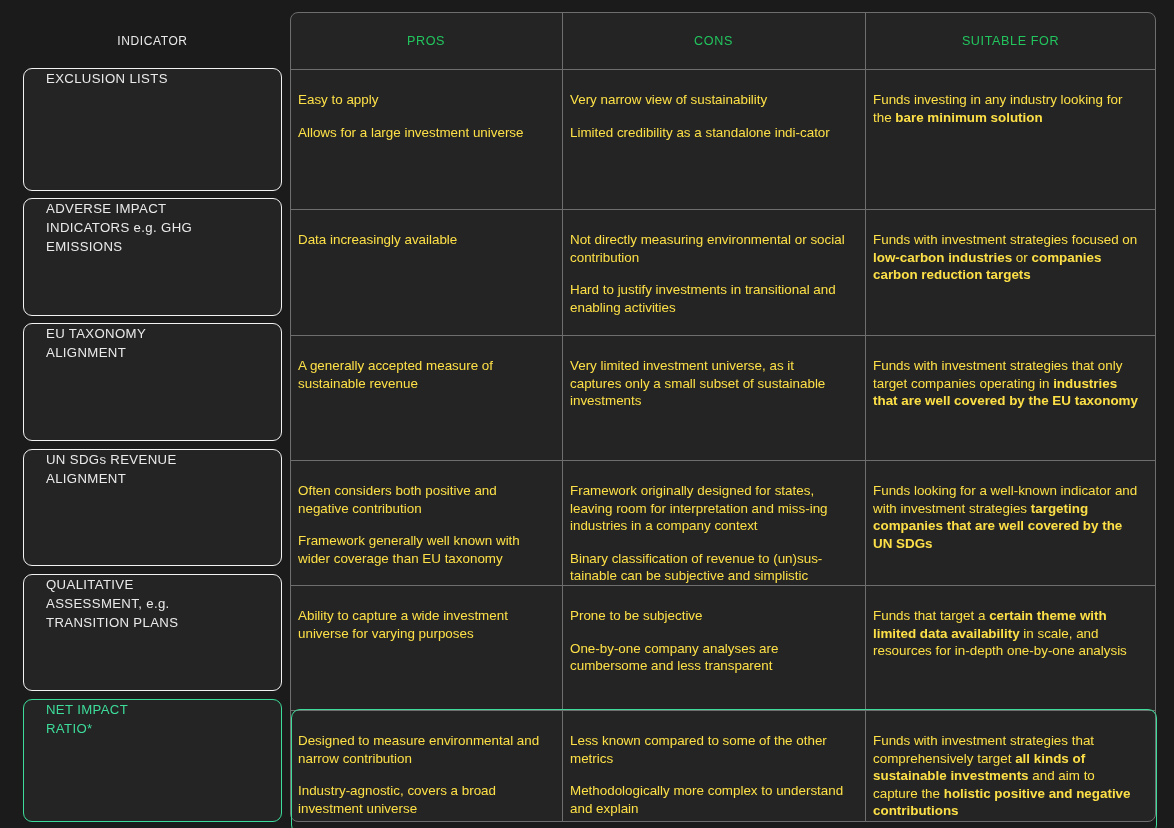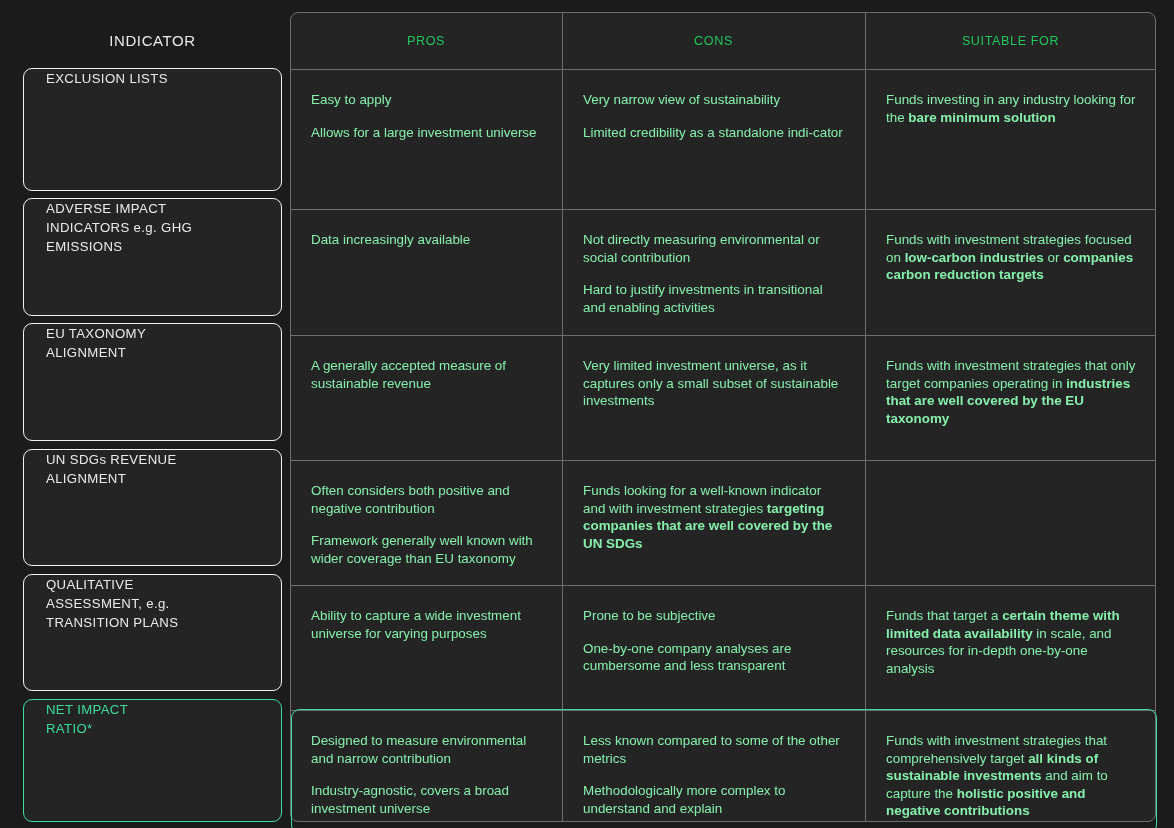--- a/index.html
+++ b/index.html
@@ -88,24 +88,24 @@
   }
   .vline.v1 { left: 272px; }
   .vline.v2 { left: 575px; }
 
   .row {
     position: absolute;
     left: 0; width: 866px;
     display: flex;
   }
   .cell {
-    padding: 22px 18px 10px 21px;
+    padding: 22px 18px 10px 8px;
     font-size: 13.4px;
     line-height: 17.6px;
-    color: #86efac;
+    color: #fde047;
   }
   .cell.c0 { width: 272px; }
   .cell.c1 { width: 303px; }
   .cell.c2 { width: 291px; }
   .cell p { margin: 0 0 15px 0; }
   .cell p:last-child { margin-bottom: 0; }
   .cell b { font-weight: bold; }
 
   
   .hl-frame {
@@ -142,21 +142,21 @@
       <div class="ind-label">QUALITATIVE
 ASSESSMENT, e.g.
 TRANSITION PLANS</div>
     </div>
     <div class="ind-box accent" style="top: 687px; height: 123px;">
       <div class="ind-label">NET IMPACT
 RATIO*</div>
     </div>
   </div>
 
-  <div style="position:absolute;left:23px;top:12px;width:259px;height:57px;display:flex;align-items:center;justify-content:center;font-size:15px;letter-spacing:0.6px;color:#e9e9e9;">INDICATOR</div>
+  <div style="position:absolute;left:23px;top:12px;width:259px;height:57px;display:flex;align-items:center;justify-content:center;font-size:12px;letter-spacing:0.6px;color:#e9e9e9;">INDICATOR</div>
 
   <div class="table">
     <div class="table-frame"></div>
 
     <div class="thead">
       <div class="th c0">PROS</div>
       <div class="th c1">CONS</div>
       <div class="th c2">SUITABLE FOR</div>
     </div>
 
@@ -202,20 +202,24 @@
           <div class="cell c2">
             <p><span>Funds with investment strategies that only target companies operating in </span><b>industries that are well covered by the EU taxonomy</b></p>
           </div>
         </div>
         <div class="hline" style="top: 448px;"></div>
         <div class="row" style="top: 448px; height: 125px;">
           <div class="cell c0">
             <p><span>Often considers both positive and negative contribution</span></p>
             <p><span>Framework generally well known with wider coverage than EU taxonomy</span></p>
           </div>
+          <div class="cell c1">
+            <p><span>Framework originally designed for states, leaving room for interpretation and miss-ing industries in a company context</span></p>
+            <p><span>Binary classification of revenue to (un)sus-tainable can be subjective and simplistic</span></p>
+          </div>
           <div class="cell c2">
             <p><span>Funds looking for a well-known indicator and with investment strategies </span><b>targeting companies that are well covered by the UN SDGs</b></p>
           </div>
         </div>
         <div class="hline" style="top: 573px;"></div>
         <div class="row" style="top: 573px; height: 125px;">
           <div class="cell c0">
             <p><span>Ability to capture a wide investment universe for varying purposes</span></p>
           </div>
           <div class="cell c1">

